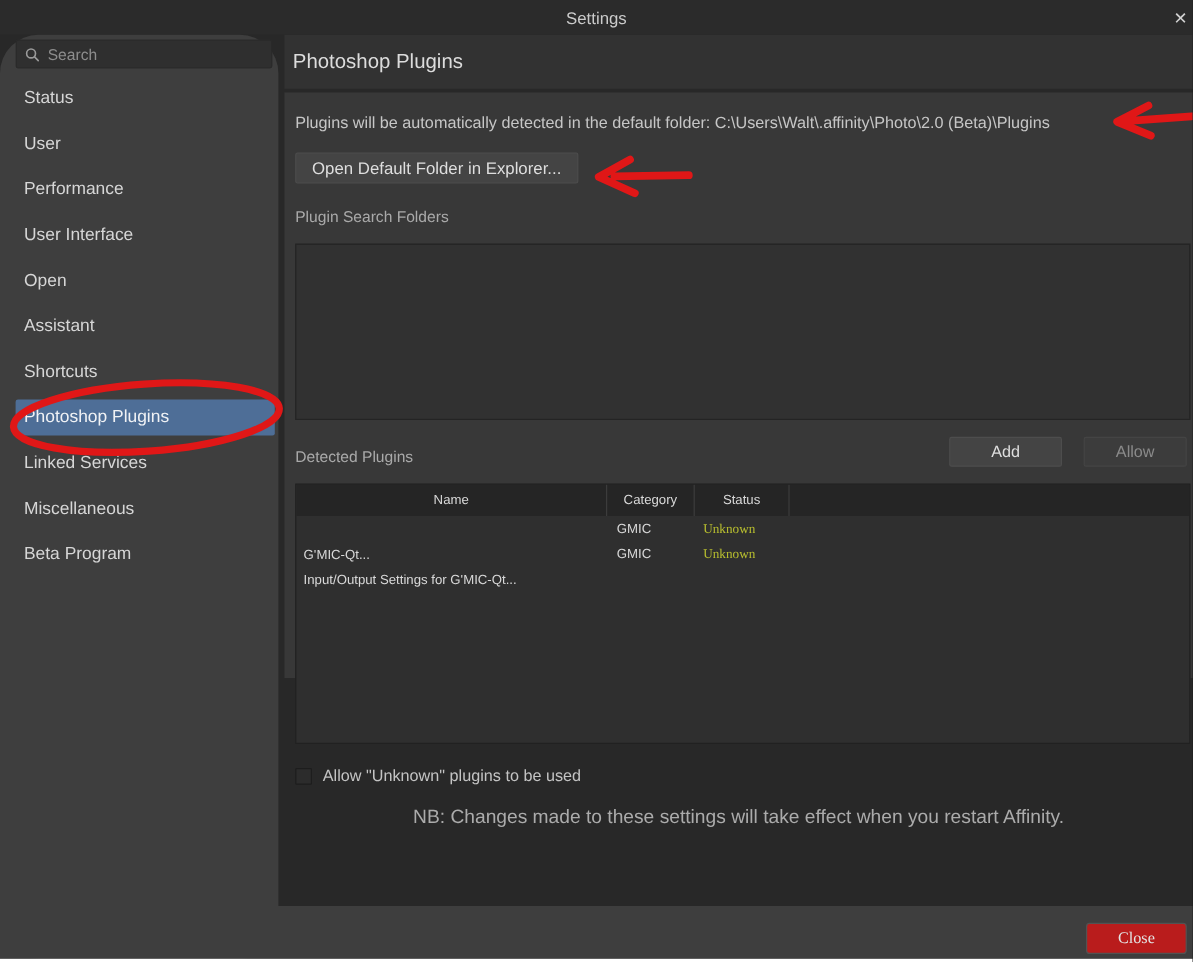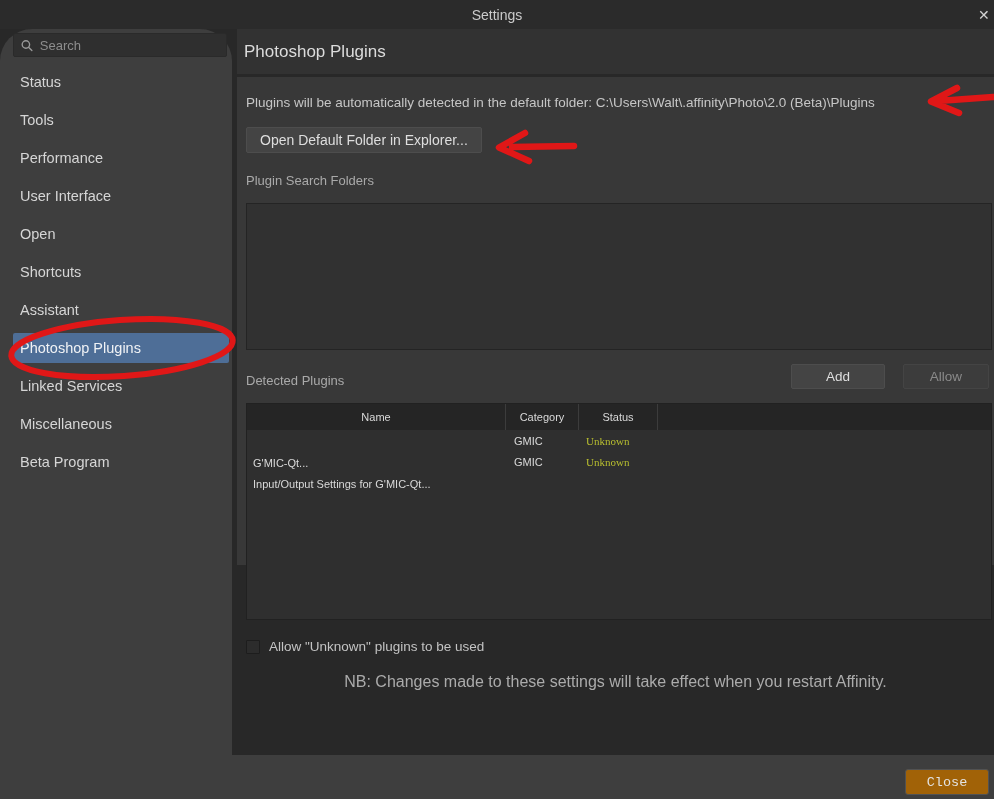--- a/index.html
+++ b/index.html
@@ -100,22 +100,22 @@
   .note {
     position:absolute; left:0; top:596px; width:100%; text-align:center;
     font-size:16px; color:#ababab;
   }
   
   .footer {
     position:absolute; left:0; top:755px; width:994px; height:44px; background:#3e3e3e;
   }
   .close-btn {
     position:absolute; left:905px; top:14px; width:84px; height:26px;
-    background:#a16207; border:1px solid #525252; border-radius:3px;
-    color:#e3e3e3; font-size:13.5px; font-family:Liberation Mono, monospace; cursor:default;
+    background:#b91c1c; border:1px solid #525252; border-radius:3px;
+    color:#e3e3e3; font-size:13.5px; font-family:Liberation Serif, serif; cursor:default;
   }
   .bottom-strip { position:absolute; left:0; top:799px; width:994px; height:3px; background:#ffffff; }
   
   .annotation-overlay {
     position:absolute; left:0; top:0; width:994px; height:802px;
     pointer-events:none; z-index:10;
   }
 </style>
 </head>
 <body>
@@ -130,26 +130,26 @@
   <div class="sidebar">
     <div class="searchbox">
       <svg width="13" height="13" viewBox="0 0 13 13">
         <circle cx="5.4" cy="5.4" r="4.1" fill="none" stroke="#9a9a9a" stroke-width="1.5"></circle>
         <line x1="8.6" y1="8.6" x2="12" y2="12" stroke="#9a9a9a" stroke-width="1.5" stroke-linecap="round"></line>
       </svg>
       <input type="text" placeholder="Search" style="">
     </div>
     <div class="nav">
       <div class="nav-item">Status</div>
-      <div class="nav-item">Tools</div>
+      <div class="nav-item">User</div>
       <div class="nav-item">Performance</div>
       <div class="nav-item">User Interface</div>
       <div class="nav-item">Open</div>
+      <div class="nav-item">Assistant</div>
       <div class="nav-item">Shortcuts</div>
-      <div class="nav-item">Assistant</div>
       <div class="nav-item selected">Photoshop Plugins</div>
       <div class="nav-item">Linked Services</div>
       <div class="nav-item">Miscellaneous</div>
       <div class="nav-item">Beta Program</div>
     </div>
   </div>
 
   <div class="header-strip">
     <span class="page-title">Photoshop Plugins</span>
   </div>

